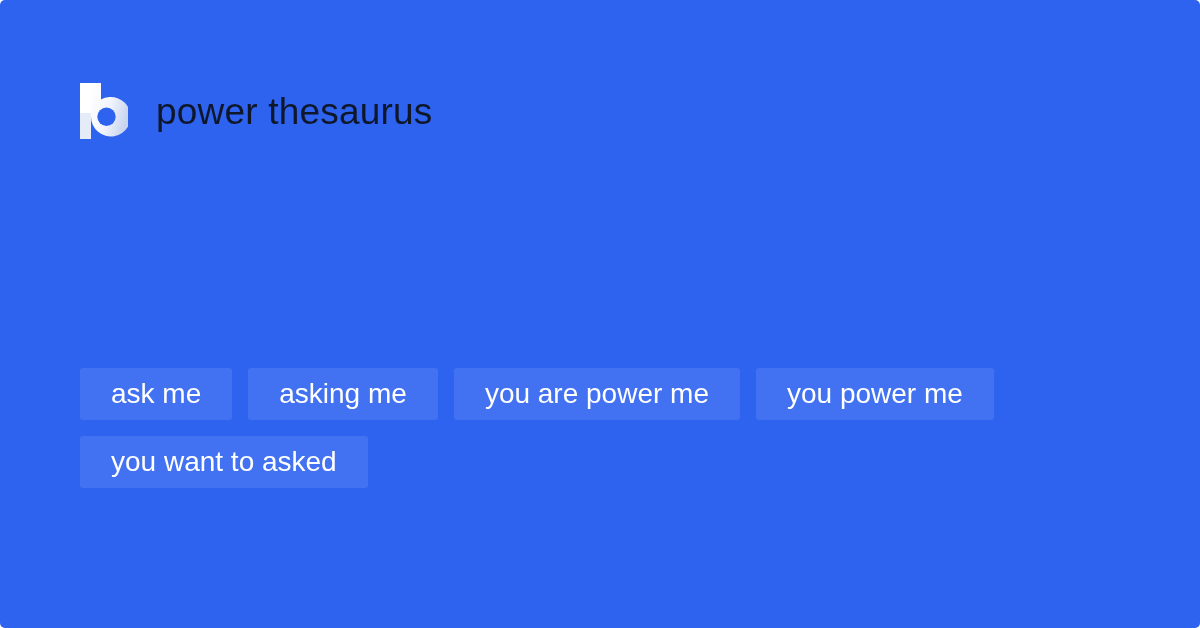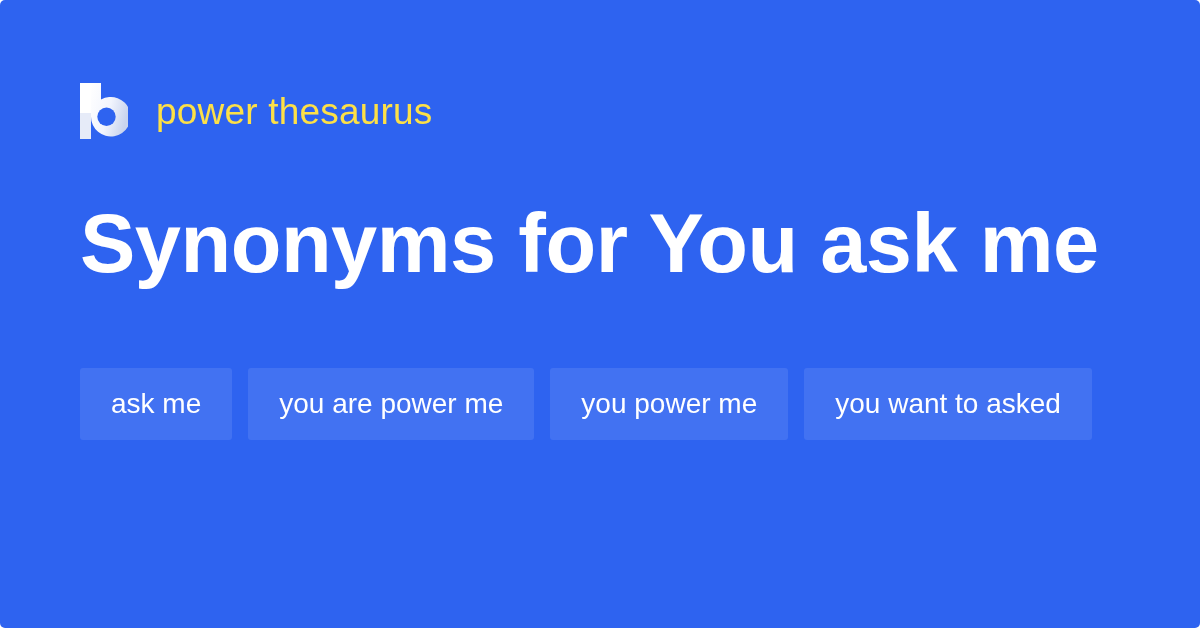--- a/index.html
+++ b/index.html
@@ -39,21 +39,21 @@
     height: 56px;
     display: block;
     flex: 0 0 auto;
   }
 
   .brand-name {
     margin-left: 28px;
     font-size: 37px;
     line-height: 1;
     font-weight: 400;
-    color: #fde047;
+    color: #0f172a;
     letter-spacing: 0.2px;
     white-space: nowrap;
   }
 
   
   .headline {
     position: absolute;
     left: 80px;
     top: 196px;
     width: 1060px;
@@ -72,21 +72,21 @@
     left: 80px;
     top: 368px;
     width: 1050px;
     display: flex;
     flex-wrap: wrap;
     gap: 16px 16px;
     align-content: flex-start;
   }
 
   .chip {
-    height: 72px;
+    height: 52px;
     box-sizing: border-box;
     display: flex;
     align-items: center;
     justify-content: center;
     padding: 4px 31px;
     background: #4272F2;
     border-radius: 3px;
     color: #ffffff;
     font-size: 28px;
     line-height: 1;
@@ -111,22 +111,22 @@
         </defs>
         <rect x="0" y="0" width="11" height="56" fill="#E6EBF8"></rect>
         <rect x="0" y="0" width="11" height="30" fill="#FFFFFF"></rect>
         <path d="M11 0 h10 v16.5 a19.8 19.8 0 1 1 -10 17.2 V0 Z" fill="url(#bowlGrad)"></path>
         <circle cx="26.5" cy="33.8" r="9.2" fill="#2E63F0"></circle>
       </svg>
     </span>
     <span class="brand-name">power thesaurus</span>
   </div>
 
-  <h1 class="headline">Synonyms for You ask me</h1>
 
   <div class="chips">
     <div class="chip">ask me</div>
+    <div class="chip">asking me</div>
     <div class="chip">you are power me</div>
     <div class="chip">you power me</div>
     <div class="chip">you want to asked</div>
   </div>
 
 </div>
 
 </body></html>

